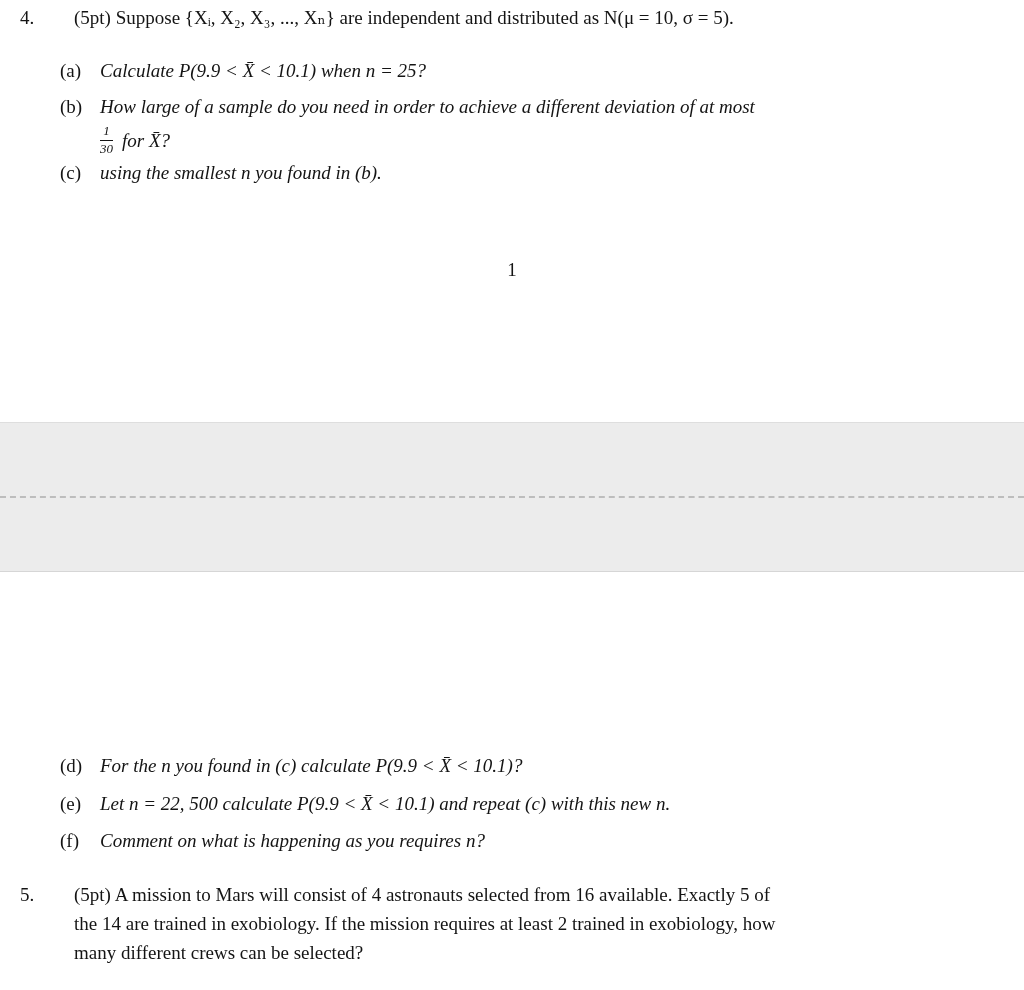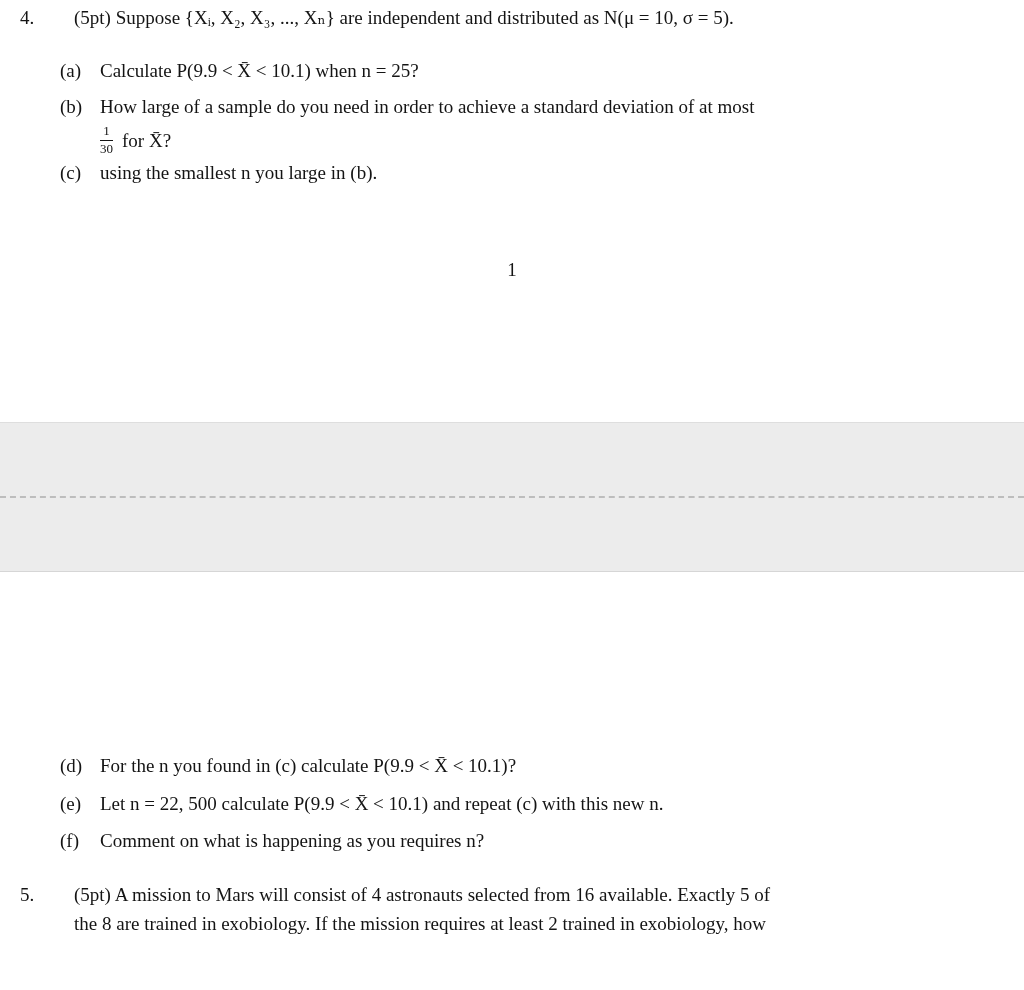--- a/index.html
+++ b/index.html
@@ -18,21 +18,21 @@
     align-items: flex-start;
     font-size: 19px;
     line-height: 29px;
   }
   .problem { left: 20px; right: 16px; }
   .problem .pnum { flex: 0 0 30px; width: 30px; }
   .problem .pbody { flex: 1 1 auto; margin-left: 24px; }
 
   .item { left: 60px; right: 18px; }
   .item .ilabel { flex: 0 0 40px; width: 40px; }
-  .item .ibody { flex: 1 1 auto; }
+  .item .ibody { flex: 1 1 auto; font-style: italic; }
 
   .page-center {
     position: absolute; left: 0; width: 100%;
     text-align: center; font-size: 19px; line-height: 29px;
   }
 
   
   .gap {
     position: absolute; left: 0; top: 422px;
     width: 1024px; height: 150px;
@@ -67,35 +67,35 @@
   </section>
 
   <section class="block item" style="top: 56px;">
     <span class="ilabel">(a)</span>
     <div class="ibody">Calculate P(9.9 &lt; X̄ &lt; 10.1) when n = 25?</div>
   </section>
 
   <section class="block item" style="top: 92px;">
     <span class="ilabel">(b)</span>
     <div class="ibody">
-      <div>How large of a sample do you need in order to achieve a standard deviation of at most</div>
+      <div>How large of a sample do you need in order to achieve a different deviation of at most</div>
       <div class="frac-line">
         <span class="frac">
           <span class="num">1</span>
           <span class="den">30</span>
         </span>
         <span>for X̄?</span>
       </div>
     </div>
   </section>
 
   <section class="block item" style="top: 158px;">
     <span class="ilabel">(c)</span>
     <div class="ibody">
-      <div>using the smallest n you large in (b).</div>
+      <div>using the smallest n you found in (b).</div>
     </div>
   </section>
 
   <div class="page-center" style="top: 255px;">1</div>
 
   <div class="gap">
     <div class="gap-line"></div>
   </div>
 
   <section class="block item" style="top: 751px;">
@@ -110,17 +110,18 @@
 
   <section class="block item" style="top: 826px;">
     <span class="ilabel">(f)</span>
     <div class="ibody">Comment on what is happening as you requires n?</div>
   </section>
 
   <section class="block problem" style="top: 880px;">
     <span class="pnum">5.</span>
     <div class="pbody">
       <div>(5pt) A mission to Mars will consist of 4 astronauts selected from 16 available. Exactly 5 of</div>
-      <div>the 8 are trained in exobiology. If the mission requires at least 2 trained in exobiology, how</div>
+      <div>the 14 are trained in exobiology. If the mission requires at least 2 trained in exobiology, how</div>
+      <div>many different crews can be selected?</div>
     </div>
   </section>
 
 </div>
 
 </body></html>

